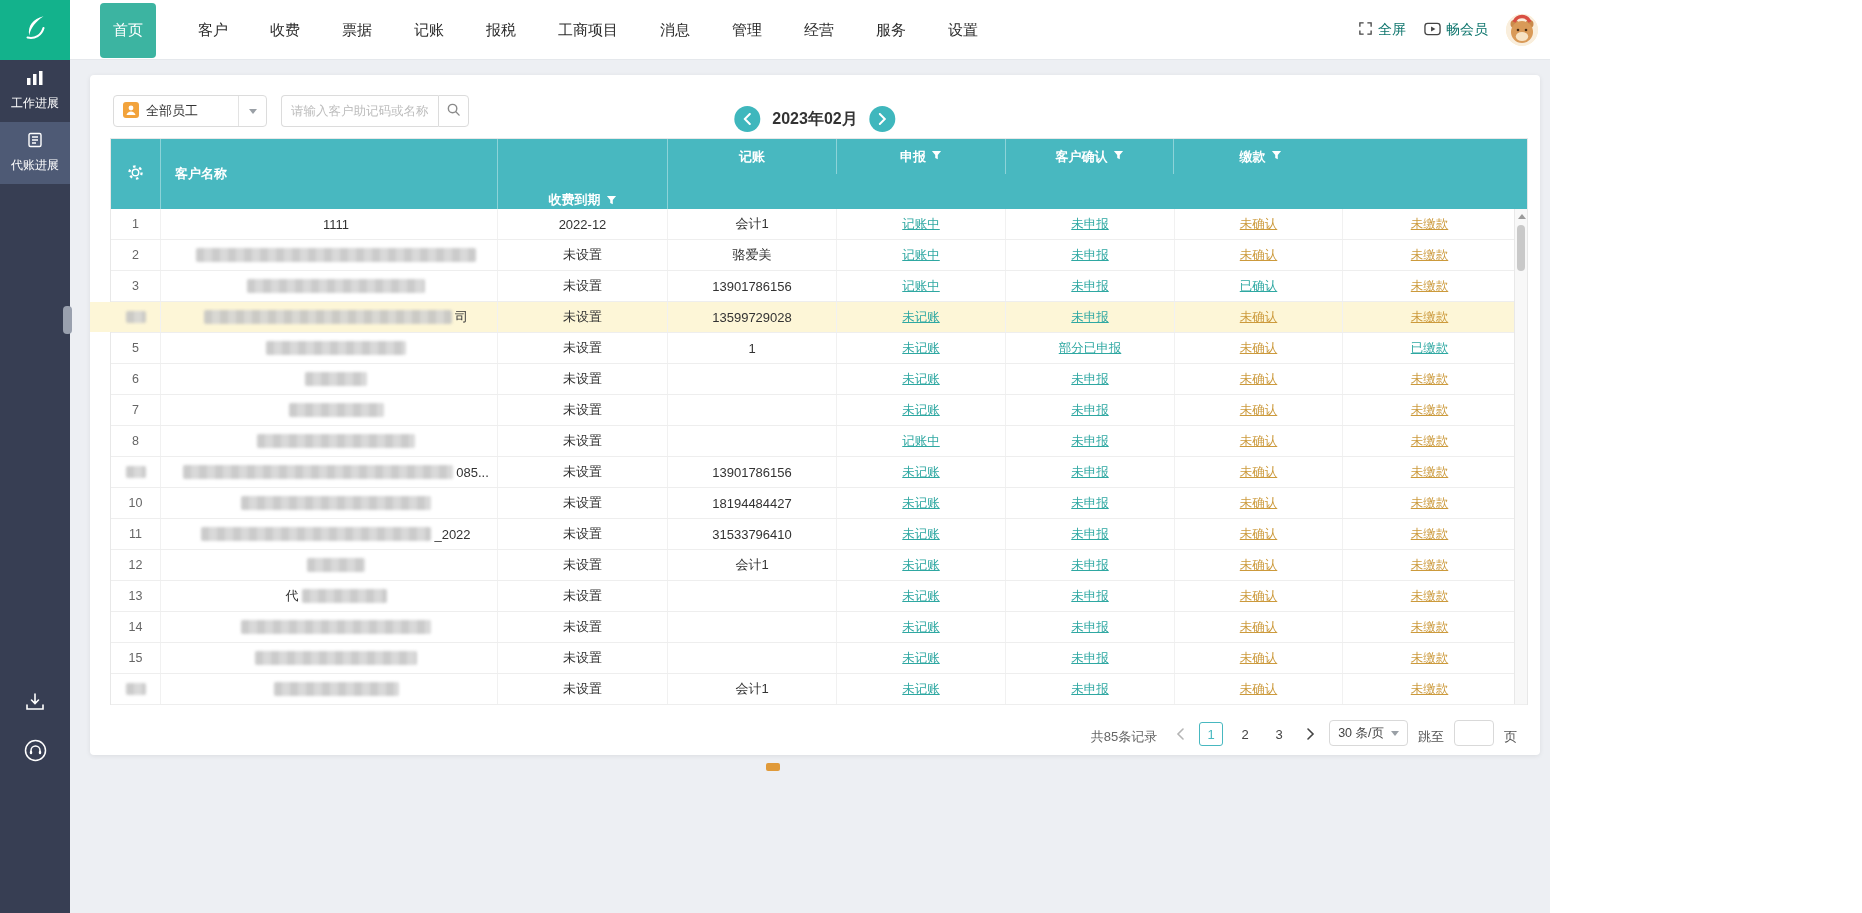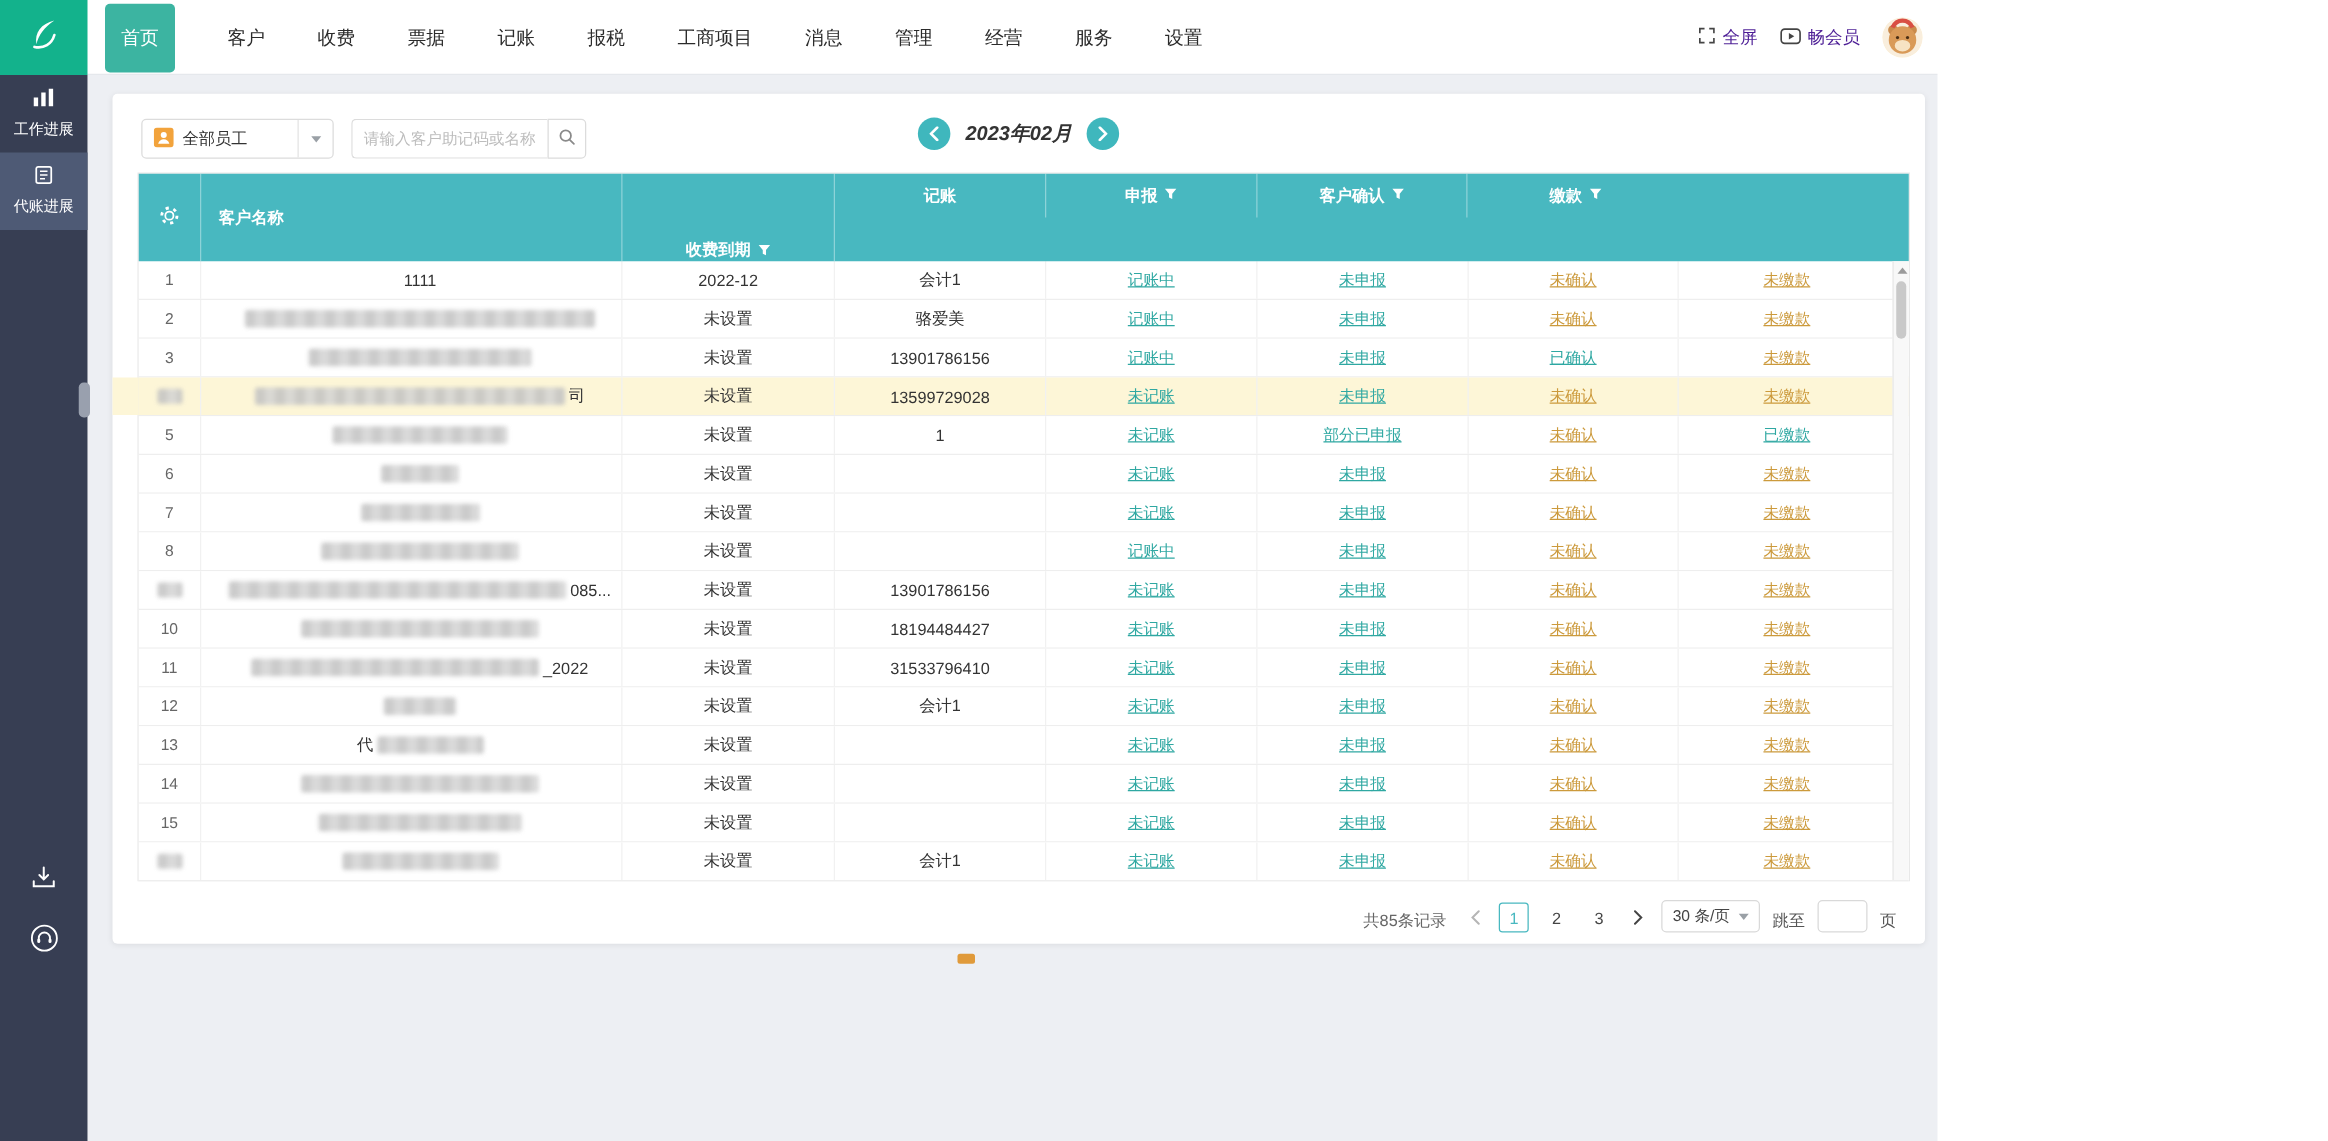--- a/index.html
+++ b/index.html
@@ -5,23 +5,23 @@
   * { box-sizing: border-box; margin: 0; padding: 0; }
   html,body { width:1862px; height:913px; background:#ffffff; font-family:"Liberation Sans", sans-serif; overflow:hidden; position:relative; }
 
   .app { position:absolute; left:0; top:0; width:1550px; height:913px; }
 
   
   .topnav { position:absolute; left:0; top:0; width:1550px; height:60px; background:#ffffff; border-bottom:1px solid #e5e8ec; z-index:6; }
   .logo { position:absolute; left:0; top:0; width:70px; height:60px; background:#13b28c; display:flex; align-items:center; justify-content:center; }
   .nav-items { position:absolute; left:84px; top:0; height:60px; display:flex; align-items:center; gap:42px; }
   .nav-item { font-size:15px; color:#2b2b2b; cursor:pointer; white-space:nowrap; }
-  .nav-item.active { background:#3cb4a1; color:#fff; padding:18px 13px; border-radius:4px; }
+  .nav-item.active { background:#3cb4a1; color:#fff; padding:18px 13px; border-radius:4px;margin-left:16px; }
   .nav-right { position:absolute; right:12px; top:0; height:60px; display:flex; align-items:center; gap:18px; }
-  .nav-tool { display:flex; align-items:center; gap:5px; font-size:14px; color:#4c1d95; cursor:pointer; }
+  .nav-tool { display:flex; align-items:center; gap:5px; font-size:14px; color:#0f766e; cursor:pointer; }
   .avatar { width:32px; height:32px; border-radius:50%; overflow:hidden; background:#fdeecd; cursor:pointer; }
 
   
   .sidebar { position:absolute; left:0; top:60px; width:70px; height:853px; background:#373e53; z-index:5; }
   .sb-item { height:62px; display:flex; flex-direction:column; align-items:center; justify-content:center; gap:6px; color:#fff; font-size:12px; cursor:pointer; }
   .sb-item.active { background:#4e5a75; }
   .sb-tools { position:absolute; left:0; bottom:150px; width:100%; display:flex; flex-direction:column; align-items:center; gap:22px; }
   .sb-tool { width:26px; height:26px; display:flex; align-items:center; justify-content:center; cursor:pointer; }
 
   
@@ -31,21 +31,21 @@
   
   .filter-row { position:absolute; left:23px; top:20px; height:32px; display:flex; align-items:center; }
   .dropdown { width:154px; height:32px; border:1px solid #dcdcdc; border-radius:4px; background:#fff; display:flex; align-items:center; padding-left:9px; font-size:13px; color:#333; cursor:pointer; position:relative; }
   .dropdown .dd-text { margin-left:7px; }
   .dd-caret-box { position:absolute; right:0; top:0; width:28px; height:100%; border-left:1px solid #e3e3e3; display:flex; align-items:center; justify-content:center; }
   .caret { width:0; height:0; border-left:4.5px solid transparent; border-right:4.5px solid transparent; border-top:5px solid #9aa0a6; }
   .search-box { margin-left:14px; height:32px; display:flex;border-radius:16px; }
   .search-input { width:157px; height:32px; border:1px solid #dcdcdc; border-right:none; border-radius:4px 0 0 4px; padding:0 9px; font-size:12.5px; color:#333; outline:none; font-family:"Liberation Sans", sans-serif; }
   .search-input::placeholder { color:#bdbdbd; }
   .search-btn { width:31px; height:32px; border:1px solid #dcdcdc; border-radius:0 4px 4px 0; background:#fff; display:flex; align-items:center; justify-content:center; cursor:pointer; }
-  .date-nav { position:absolute; left:50%; top:16px; transform:translateX(-50%); height:32px; display:flex; align-items:center; gap:12px;font-style:italic; }
+  .date-nav { position:absolute; left:50%; top:28px; transform:translateX(-50%); height:32px; display:flex; align-items:center; gap:12px; }
   .date-circle { width:26px; height:26px; border-radius:50%; background:#3fb7bd; border:none; display:flex; align-items:center; justify-content:center; cursor:pointer; }
   .date-label { font-size:16px; color:#333; font-weight:700; }
 
   
   .table { position:absolute; left:20px; top:63px; width:1418px; height:567px; border:1px solid #e8e8e8; background:#fff; }
   .thead { display:flex; height:70px; background:#48b8c0; color:#fff; position:relative; z-index:2; }
   .th { display:flex; align-items:center; justify-content:center; gap:5px; font-size:13px; font-weight:700; border-right:1px solid rgba(255,255,255,.38); }
   .th.left { justify-content:flex-start; padding-left:14px; }
   .th-group { display:flex; flex-direction:column; }
   .group-title { height:35px; display:flex; align-items:center; justify-content:center; font-size:13px; font-weight:700; border-bottom:1px solid rgba(255,255,255,.38); }

